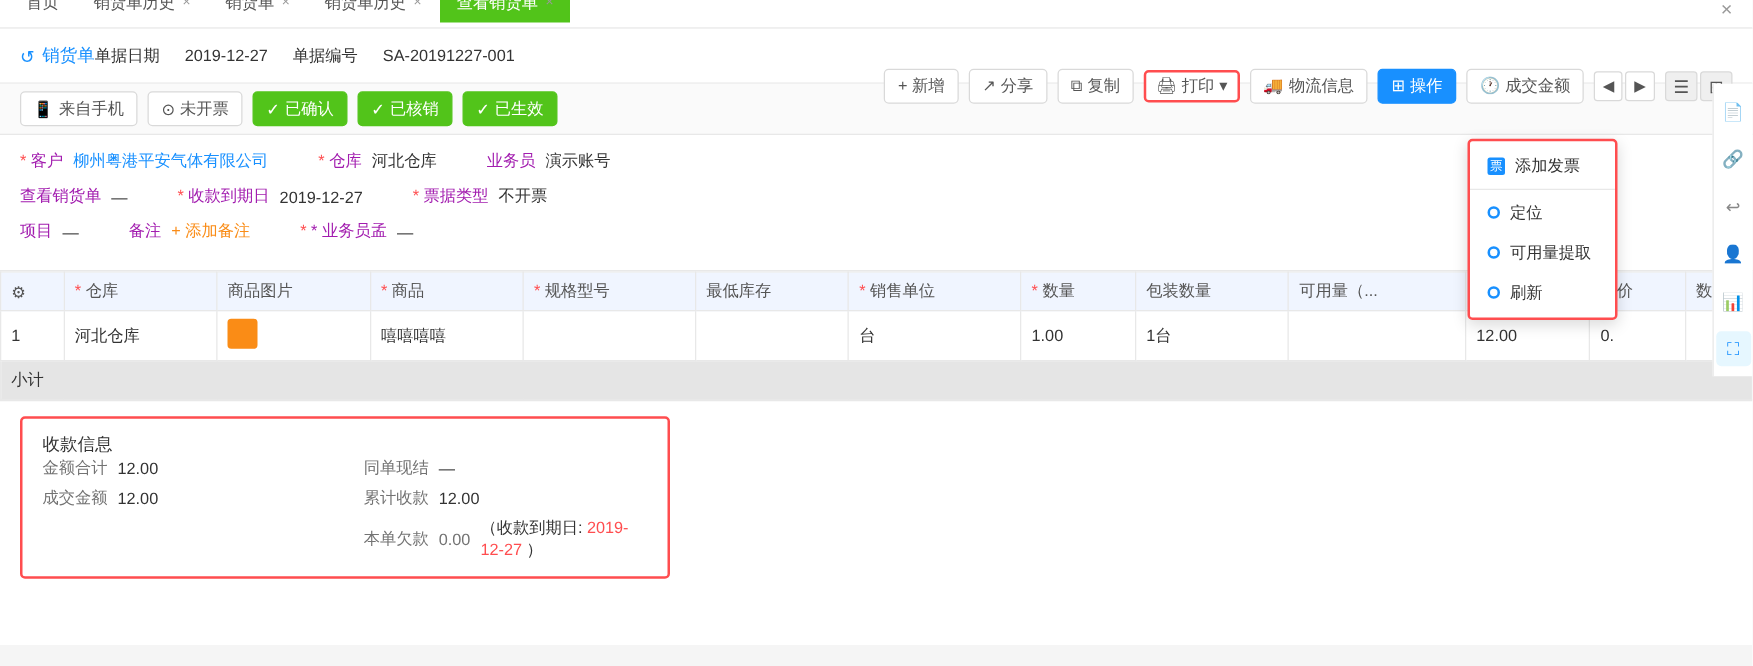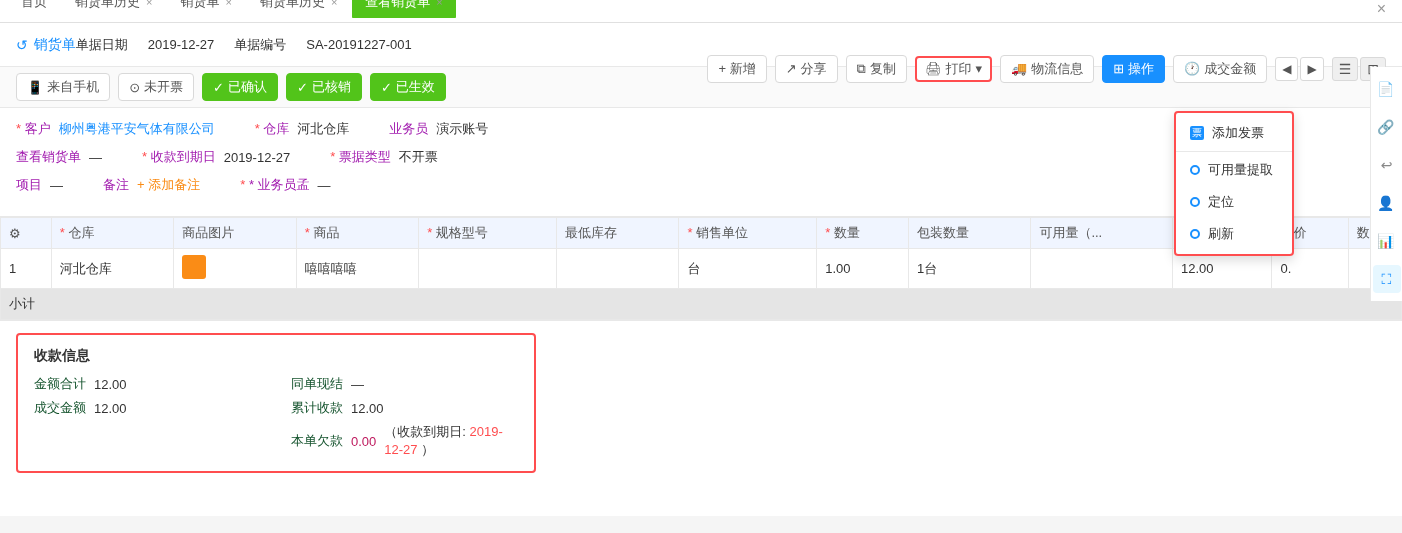--- a/index.html
+++ b/index.html
@@ -71,26 +71,26 @@
     th.required::before { content: '* '; color: #ff4d4f; }
     td { border: 1px solid #e8e8e8; padding: 6px 8px; white-space: nowrap; color: #333; }
     tr.subtotal td { background: #e5e5e5; }
     .product-img { width: 24px; height: 24px; background: #fa8c16; border-radius: 3px; display: inline-block; }
 
     
     .payment-box {
       border: 2px solid #ff4d4f; border-radius: 4px; margin: 12px 16px; padding: 12px 16px;
       background: #fff; max-width: 520px;
     }
-    .payment-title { font-size: 14px; font-weight: bold; color: #333; margin-bottom: 10px; }
+    .payment-title { font-size: 14px; font-weight: normal; color: #333; }
     .payment-grid { display: grid; grid-template-columns: 1fr 1fr; gap: 6px 30px; }
     .payment-row { display: flex; align-items: center; gap: 8px; }
-    .payment-label { color: #14532d; white-space: nowrap; }
+    .payment-label { color: #737373; white-space: nowrap; }
     .payment-value { color: #333; }
-    .payment-value.red { color: #be185d; }
+    .payment-value.red { color: #737373; }
 
     
     .right-sidebar {
       position: absolute; right: 0; top: 44px; width: 32px; border-left: 1px solid #e8e8e8;
       background: #fff; display: flex; flex-direction: column; align-items: center; padding: 8px 0; gap: 10px;
     }
     .sidebar-icon { width: 28px; height: 28px; display: flex; align-items: center; justify-content: center; cursor: pointer; color: #888; font-size: 14px; border-radius: 4px; }
     .sidebar-icon.active { background: #e6f7ff; color: #1890ff; }
 
     
@@ -338,25 +338,25 @@
   </div>
 
   <div class="dropdown-menu">
     <div class="dropdown-item">
       <span class="dropdown-icon square">票</span>
       <span>添加发票</span>
     </div>
     <div class="dropdown-divider"></div>
     <div class="dropdown-item">
       <span class="dropdown-icon circle-outline"></span>
-      <span>可用量提取</span>
+      <span>定位</span>
     </div>
     <div class="dropdown-item">
       <span class="dropdown-icon circle-outline"></span>
-      <span>定位</span>
+      <span>可用量提取</span>
     </div>
     <div class="dropdown-item">
       <span class="dropdown-icon circle-outline"></span>
       <span>刷新</span>
     </div>
   </div>
 
   <div class="right-sidebar">
     <div class="sidebar-icon">📄</div>
     <div class="sidebar-icon">🔗</div>

